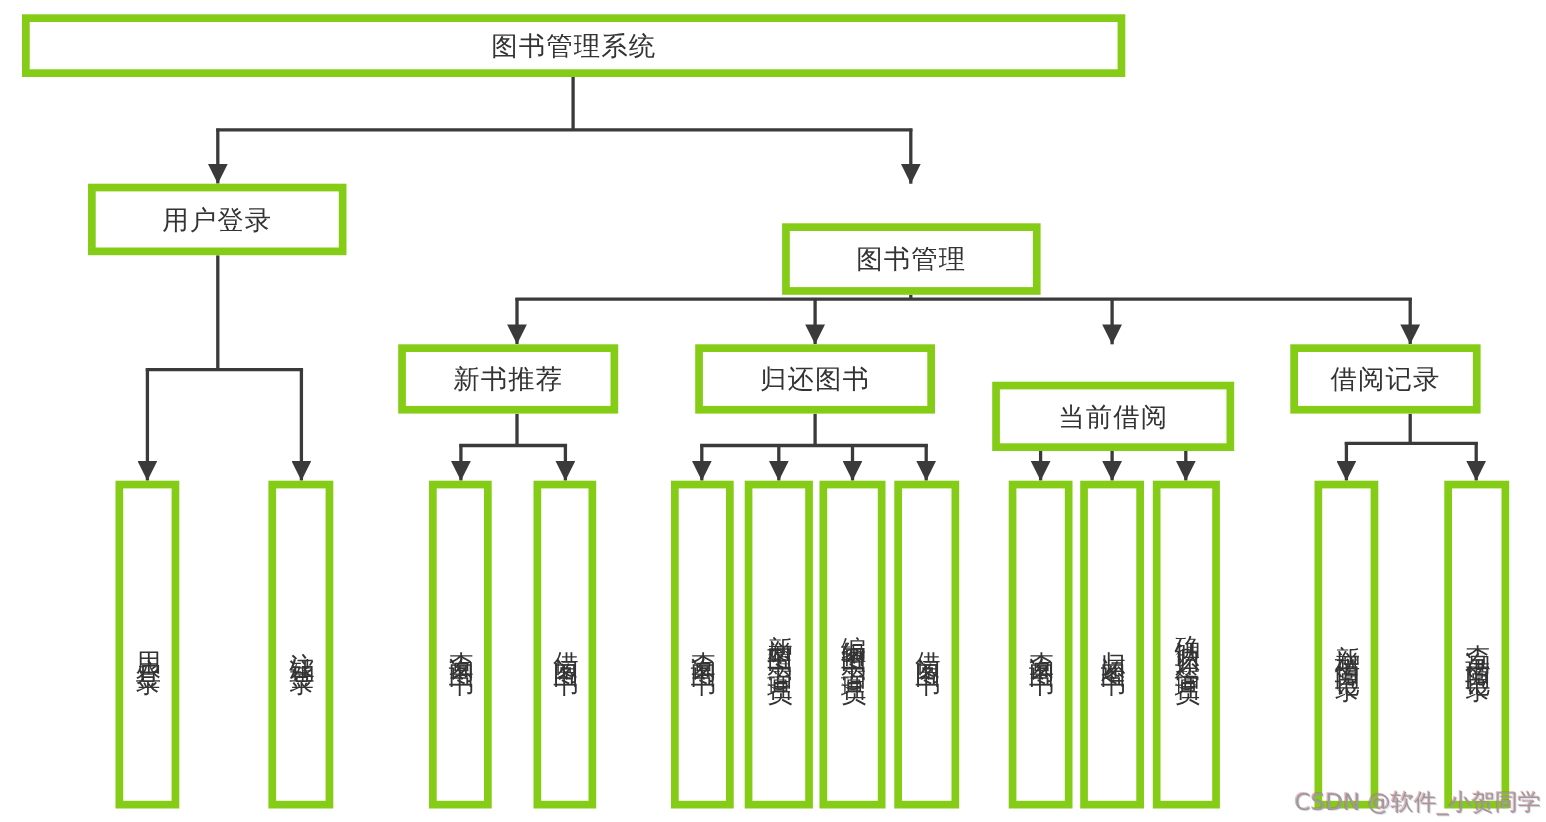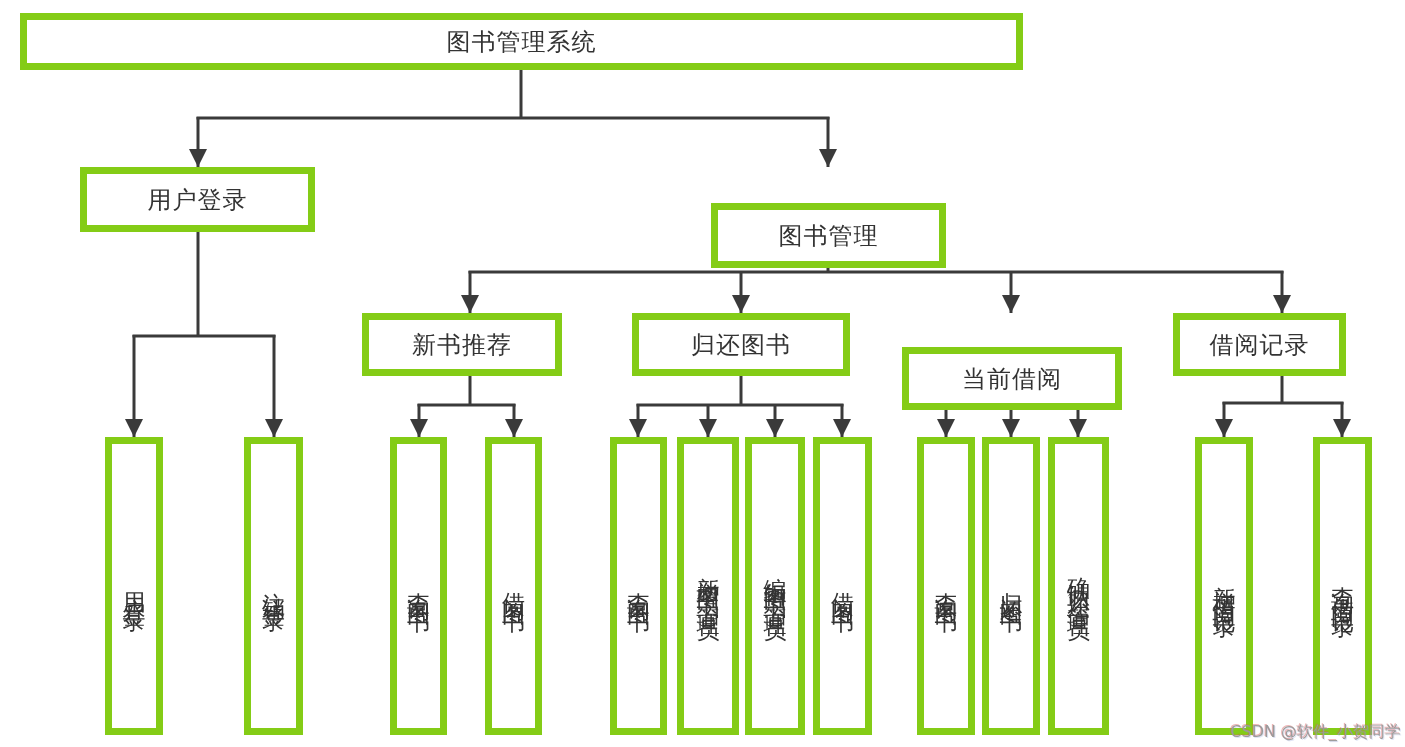--- a/index.html
+++ b/index.html
@@ -53,21 +53,21 @@
   .l-3d { left:813px;  width:59px; }
   .l-4a { left:917px;  width:58px; }
   .l-4b { left:982px;  width:58px; }
   .l-4c { left:1048px; width:61px; }
   .l-5a { left:1195px; width:58px; }
   .l-5b { left:1313px; width:59px; }
   .watermark {
     position:absolute;
     right:4px; bottom:4px;
     z-index:3;
-    font-size:16px;
+    font-size:21px;
     color:#9b9b9b;
     text-shadow:-1px -1px 0 rgba(214,92,92,0.45), 1px 1px 0 rgba(130,150,220,0.25);
     white-space:nowrap;
   }
 </style>
 </head>
 <body>
 
 <div class="stage">
 

